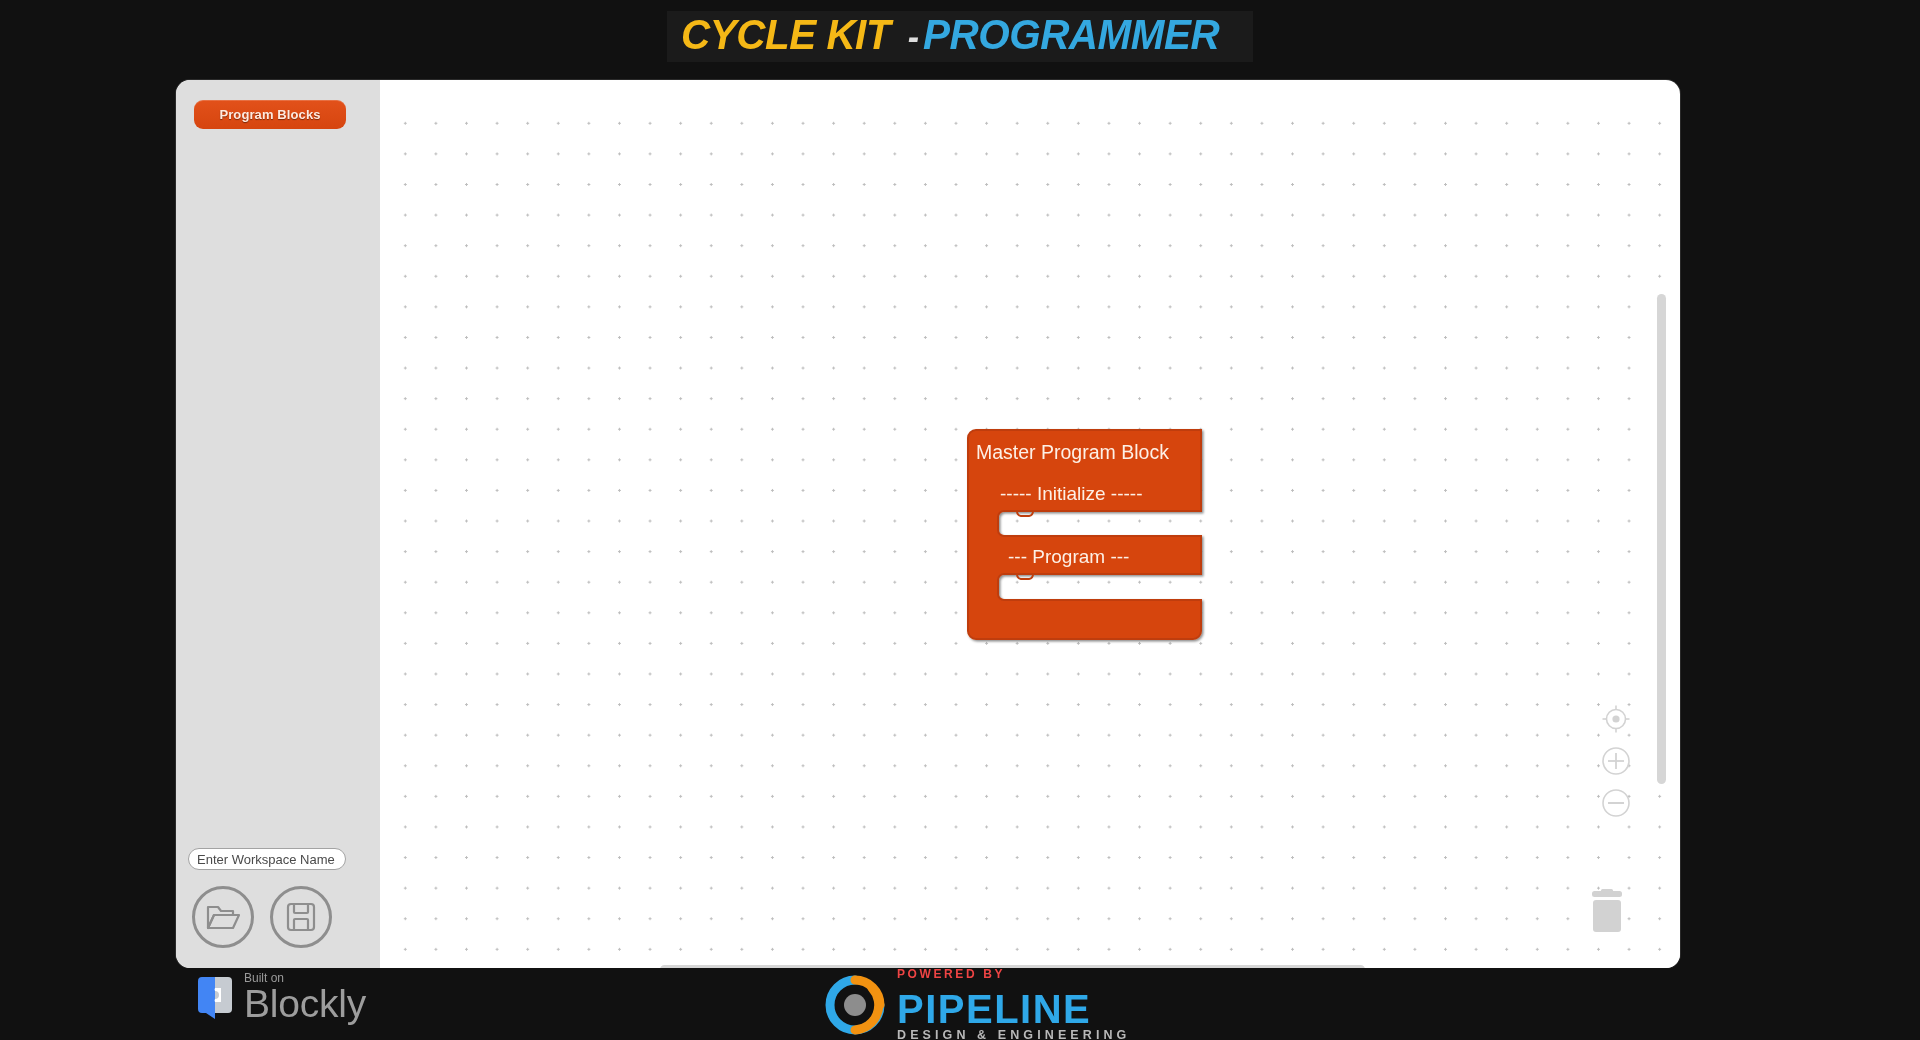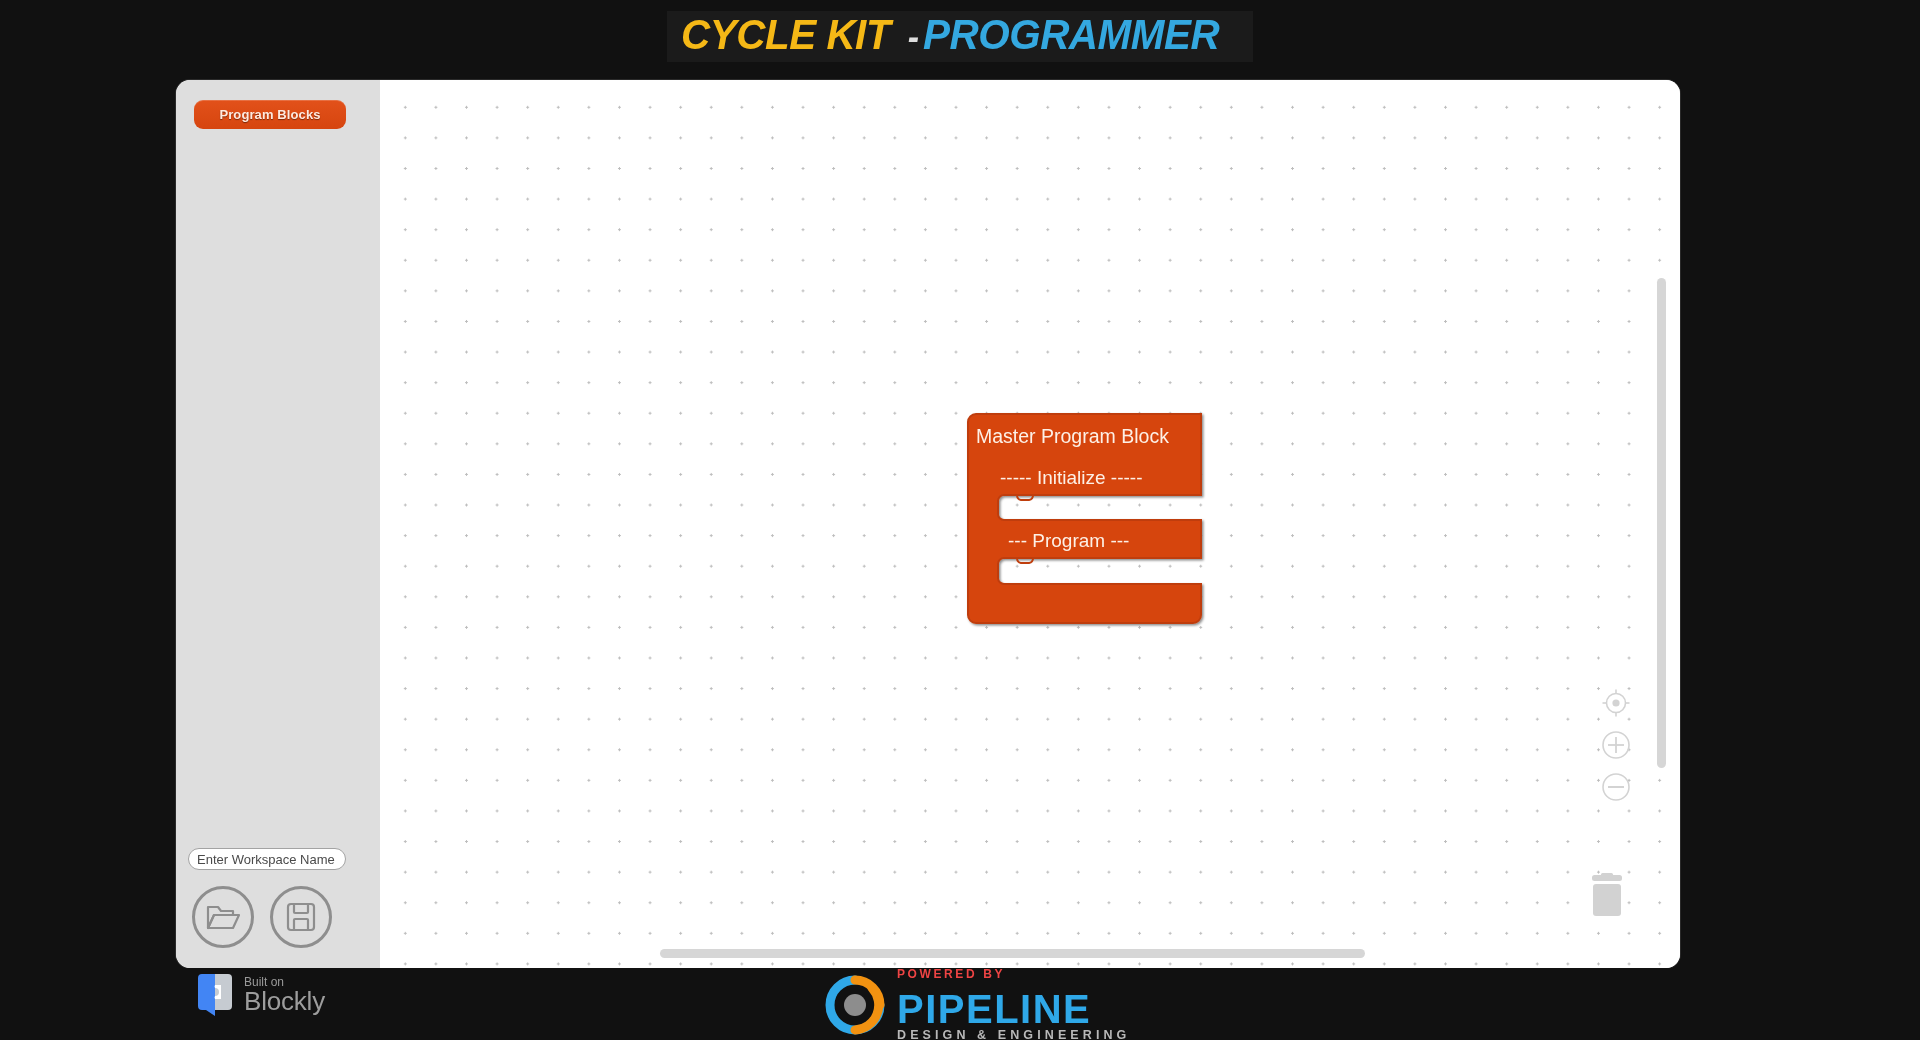--- a/index.html
+++ b/index.html
@@ -133,21 +133,21 @@
     display: flex;
     align-items: center;
     justify-content: center;
     cursor: pointer;
   }
   .round-btn svg { display: block; }
 
   
   #workspace {
     position: absolute;
-    left: 204px; top: 0;
+    left: 204px; top: 16px;
     width: 1300px;
     height: 888px;
     background-color: #ffffff;
     background-image:
       radial-gradient(circle, #bdbdbd 1.1px, transparent 1.2px);
     background-size: 30.6px 30.6px;
     background-position: 10px 12px;
     overflow: hidden;
   }
 
@@ -229,21 +229,21 @@
   #blockly-credit-text { line-height: 1.0; }
   #built-on-label {
     display: block;
     color: #9a9a9a;
     font-size: 12px;
     font-weight: 500;
   }
   #blockly-wordmark {
     display: block;
     color: #9d9d9d;
-    font-size: 26px;
+    font-size: 39px;
     letter-spacing: -0.2px;
   }
 
   #pipeline-credit {
     position: absolute;
     left: 824px;
     top: 0px;
     display: flex;
     align-items: center;
     gap: 11px;

